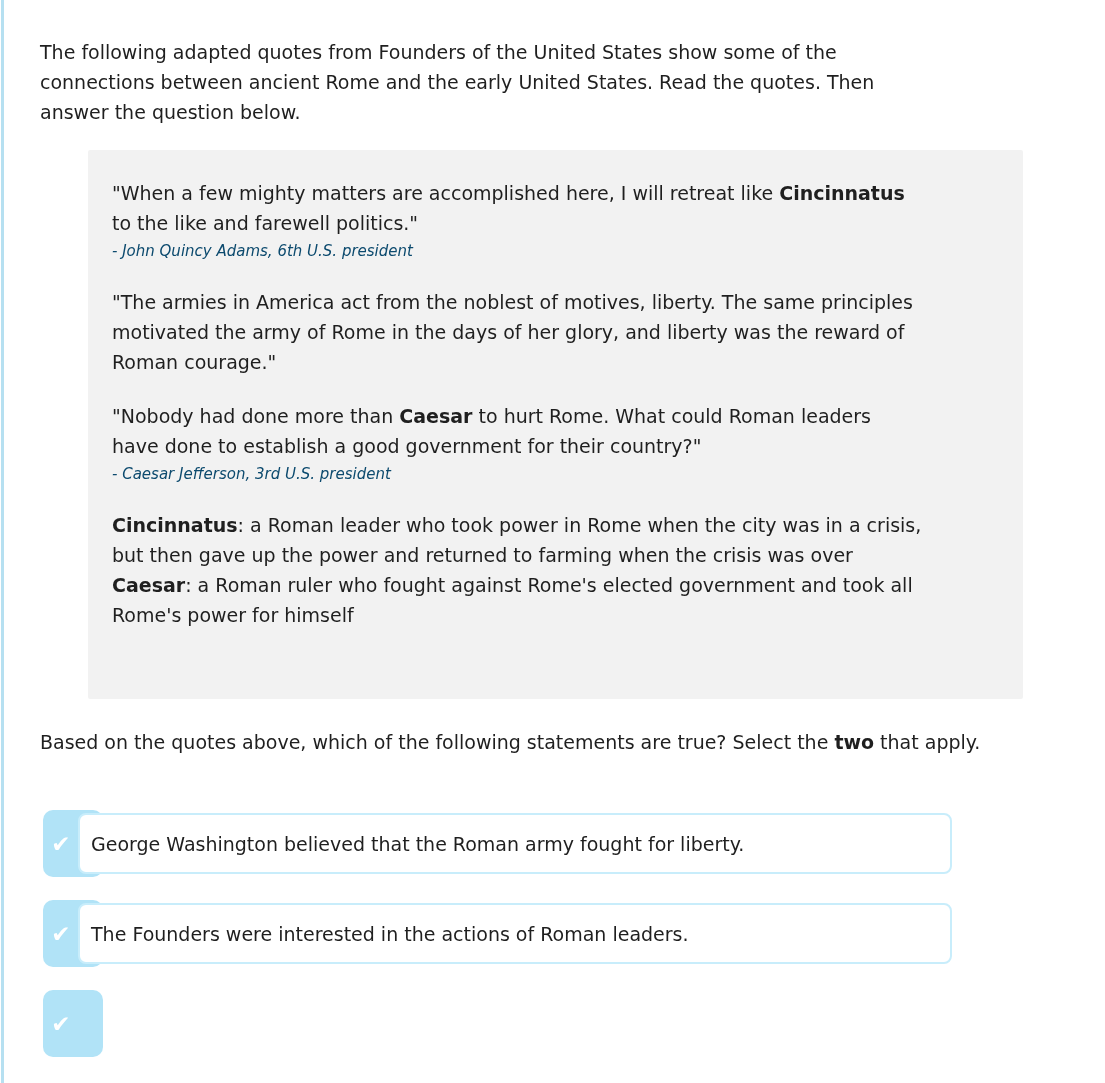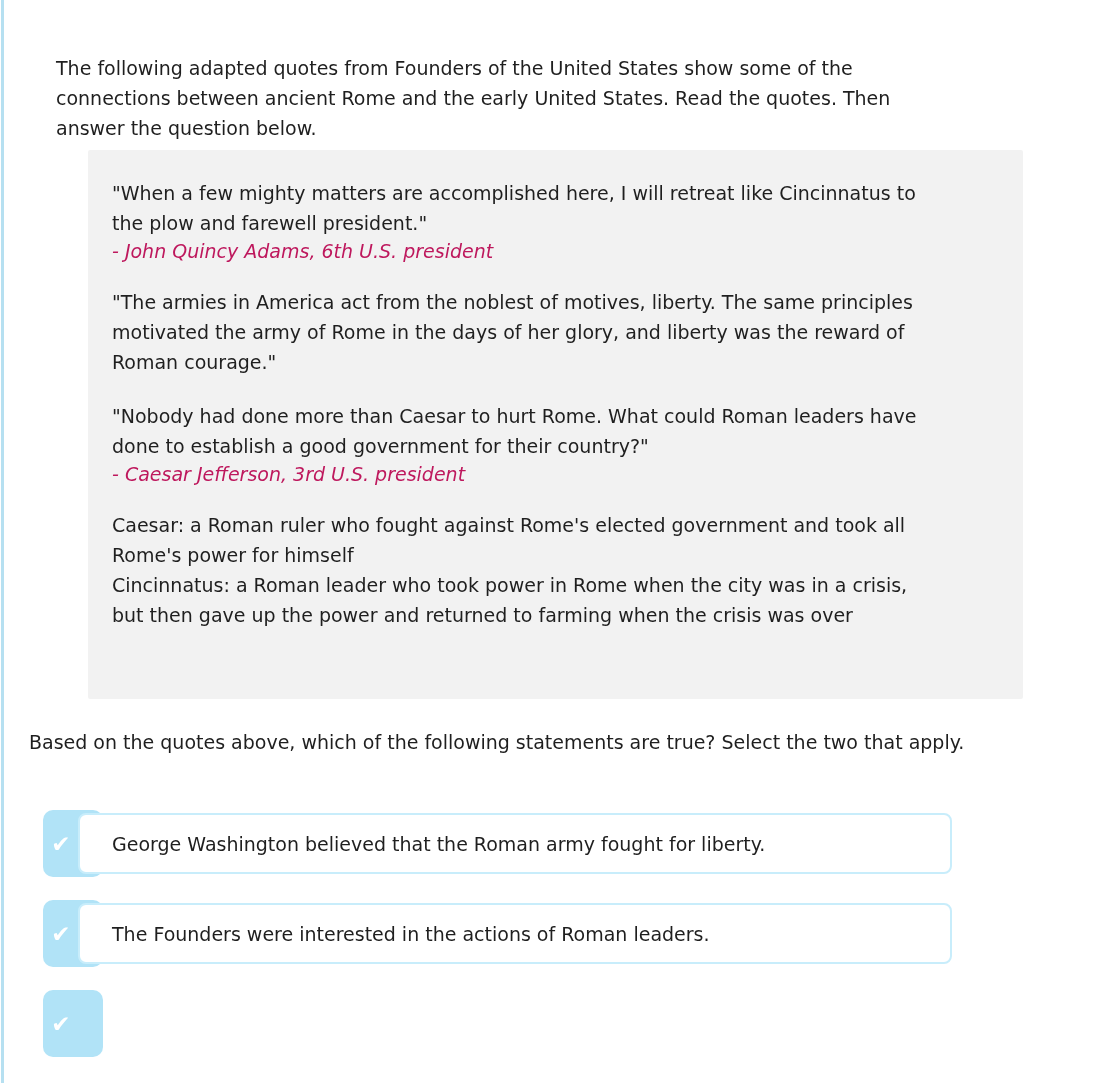--- a/index.html
+++ b/index.html
@@ -17,55 +17,55 @@
     left: 1px; top: 0;
     width: 3px; height: 1083px;
     background: var(--left-bar-blue, #b6e0f1);
   }
   .intro {
     position: absolute;
     left: 40px; top: 37px;
     width: 900px;
     font-size: 19px;
     line-height: 30px;
-    margin: 16px;
+    margin: 0;
   }
   .quote-box {
     position: absolute;
     left: 88px; top: 150px;
     width: 935px;
     min-height: 549px;
     background: var(--quote-box-bg, #f2f2f2);
     padding: 28px 24px 30px 24px;
     border-radius: 2px;
   }
   .quote-block { margin: 0 0 24px 0; }
   .quote-text {
     margin: 0;
     max-width: 810px;
     font-size: 19px;
     line-height: 30px;
   }
   .quote-attribution {
     margin: 2px 0 0 0;
-    font-size: 19px;
+    font-size: 15px;
     font-style: italic;
     line-height: 23px;
-    color: #be185d;
+    color: #0c4a6e;
   }
   .definitions { margin-top: 24px; }
   .definition-text {
     margin: 0;
     max-width: 810px;
     font-size: 19px;
     line-height: 30px;
   }
   .question {
     position: absolute;
-    left: 29px; top: 727px;
+    left: 40px; top: 727px;
     width: 945px;
     margin: 0;
     font-size: 19px;
     line-height: 30px;
   }
   .options {
     position: absolute;
     left: 43px; top: 810px;
     width: 909px;
   }
@@ -96,53 +96,53 @@
   }
   .option-box {
     position: absolute;
     left: 35px; right: 0;
     top: 3px; bottom: 3px;
     background: #ffffff;
     border: 2px solid var(--box-border-blue, #c8edfb);
     border-radius: 8px;
     display: flex;
     align-items: center;
-    padding: 0 20px 0 32px;
+    padding: 0 20px 0 11px;
     font-size: 19px;
     line-height: 26px;
   }
-  b { font-weight: normal; text-align: center; }
+  b { font-weight: bold; text-align: center; }
 </style>
 </head>
 <body>
 
 <div class="accent-bar"></div>
 
 <p class="intro">The following adapted quotes from Founders of the United States show some of the connections between ancient Rome and the early United States. Read the quotes. Then answer the question below.</p>
 
 <div class="quote-box">
   <div id="quotes-container">
   <div class="quote-block">
-    <p class="quote-text"><span>"When a few mighty matters are accomplished here, I will retreat like </span><b>Cincinnatus</b><span> to the plow and farewell president."</span></p>
+    <p class="quote-text"><span>"When a few mighty matters are accomplished here, I will retreat like </span><b>Cincinnatus</b><span> to the like and farewell politics."</span></p>
     <p class="quote-attribution">- John Quincy Adams, 6th U.S. president</p>
   </div>
 
   <div class="quote-block">
     <p class="quote-text"><span>"The armies in America act from the noblest of motives, liberty. The same principles motivated the army of Rome in the days of her glory, and liberty was the reward of Roman courage."</span></p>
   </div>
 
   <div class="quote-block">
     <p class="quote-text"><span>"Nobody had done more than </span><b>Caesar</b><span> to hurt Rome. What could Roman leaders have done to establish a good government for their country?"</span></p>
     <p class="quote-attribution">- Caesar Jefferson, 3rd U.S. president</p>
   </div>
 </div>
   <div class="definitions" id="definitions-container">
+  <p class="definition-text"><b>Cincinnatus</b><span>: a Roman leader who took power in Rome when the city was in a crisis, but then gave up the power and returned to farming when the crisis was over</span></p>
+
   <p class="definition-text"><b>Caesar</b><span>: a Roman ruler who fought against Rome's elected government and took all Rome's power for himself</span></p>
-
-  <p class="definition-text"><b>Cincinnatus</b><span>: a Roman leader who took power in Rome when the city was in a crisis, but then gave up the power and returned to farming when the crisis was over</span></p>
 </div>
 </div>
 
 <p class="question"><span>Based on the quotes above, which of the following statements are true? Select the </span><b>two</b><span> that apply.</span></p>
 
 <div class="options" id="options-container">
   <div class="option-row">
     <span class="option-tab"></span>
     <span class="option-check">✔</span>
     <div class="option-box">

